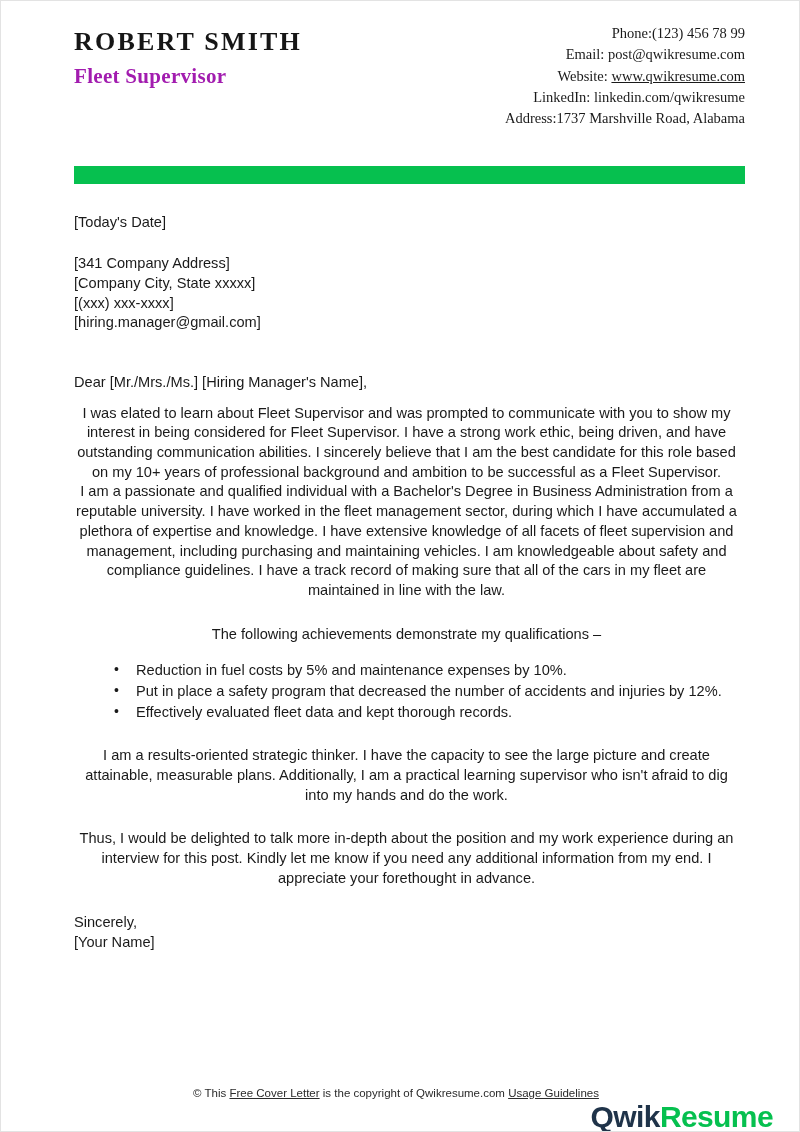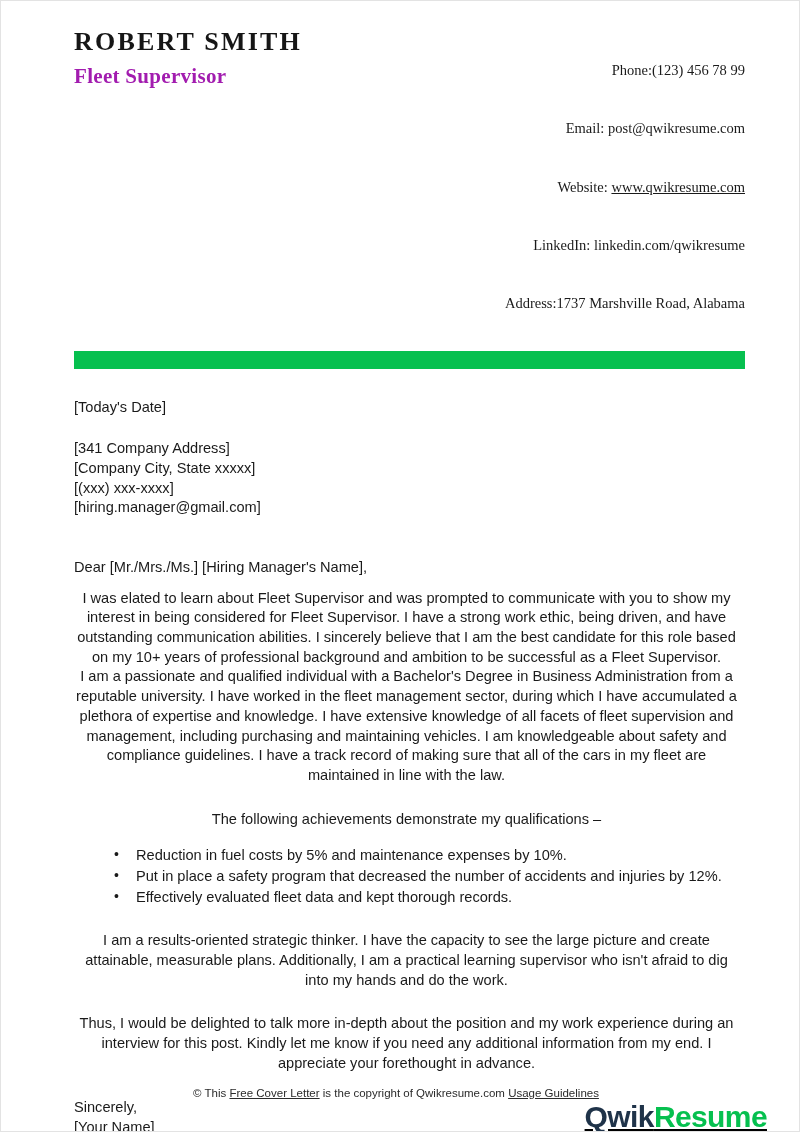--- a/index.html
+++ b/index.html
@@ -48,21 +48,21 @@
     white-space: nowrap;
   }
   .contact {
     font-family: "Liberation Serif", serif;
     font-size: 14.5px;
     color: #1a1a1a;
     text-align: right;
     line-height: 1.47;
     max-width: 300px;
   }
-  .contact div { white-space: nowrap; margin-top: 37px; }
+  .contact div { white-space: nowrap; }
   .contact .addr-line { white-space: normal; }
   .contact .link {
     text-decoration: underline;
   }
 
   
   .accent-bar {
     margin: 36px 54px 0 73px;
     height: 18px;
     background: #06c04f;
@@ -126,29 +126,28 @@
     font-size: 11.5px;
     color: #2b2b2b;
     font-family: "Liberation Sans", sans-serif;
   }
   .footer-text a, .footer-text .u {
     text-decoration: underline;
     color: #2b2b2b;
   }
   .logo {
     position: absolute;
-    right: 32px;
+    right: 26px;
     bottom: -12px;
     font-family: "Liberation Sans", sans-serif;
     font-weight: bold;
     font-size: 30px;
     letter-spacing: -0.6px;
     white-space: nowrap;
     line-height: 1;
-    text-decoration: underline;
   }
   .logo .q { color: #1f3349; }
   .logo .r { color: #06c04f; }
 </style>
 </head>
 <body>
 
 <div class="page">
 
   <div class="header">

